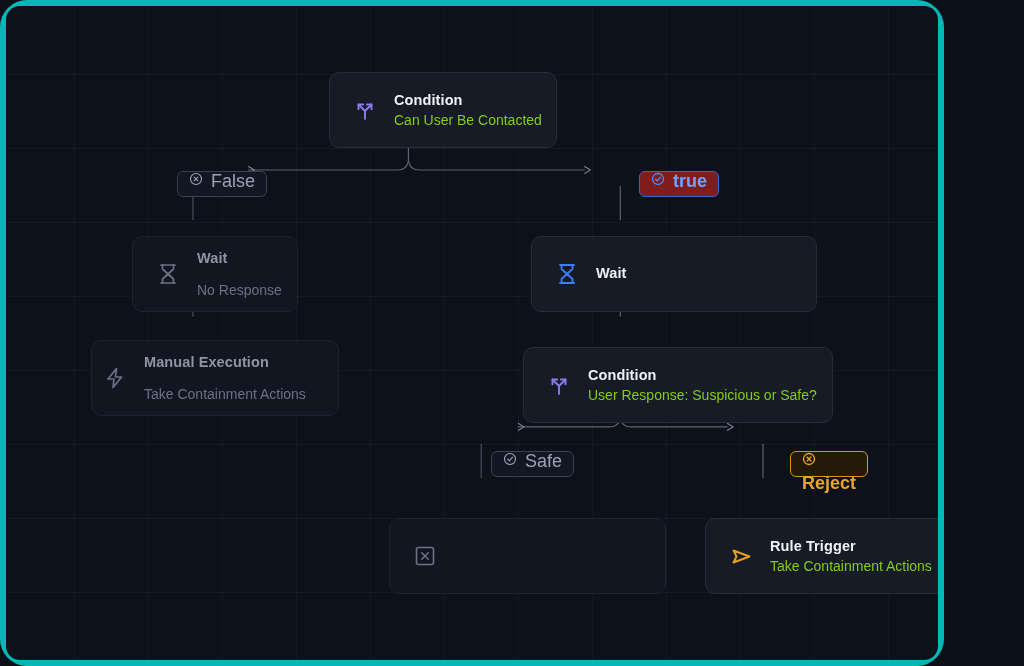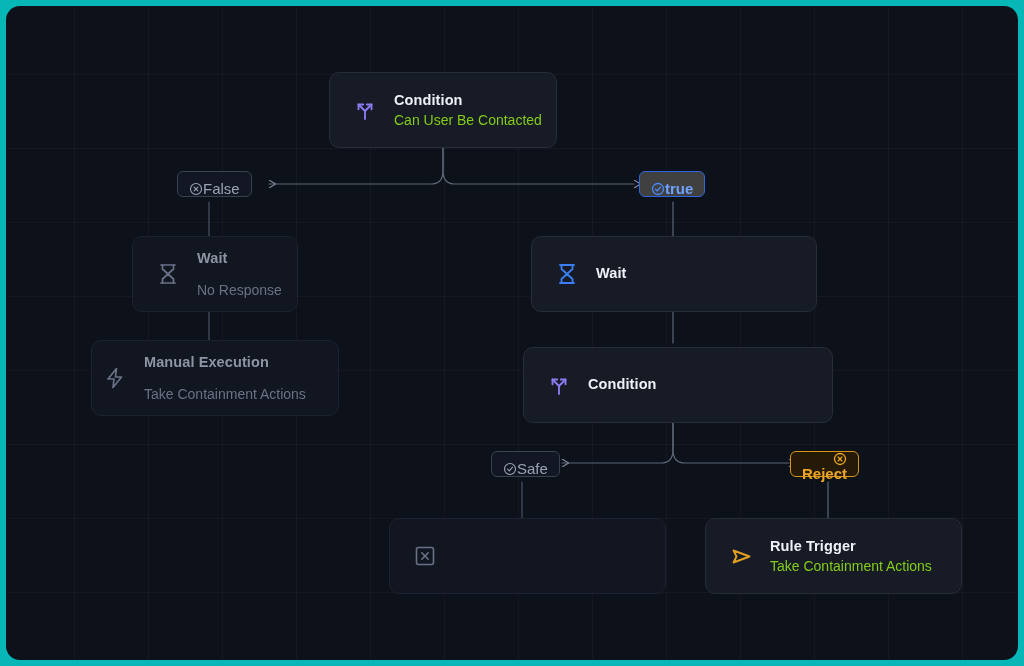--- a/index.html
+++ b/index.html
@@ -8,24 +8,25 @@
     width: 1024px;
     height: 666px;
     overflow: hidden;
     background: #0c1019;
     font-family: "Liberation Sans", sans-serif;
   }
 
   
   #app-frame {
     position: relative;
-    width: 1024px;
+    width: 944px;
     height: 666px;
     background: #07b6b6;
     padding: 6px;
+    border-radius: 27px;
   }
 
   #canvas {
     position: relative;
     width: 100%;
     height: 100%;
     background-color: #0d1119;
     border-radius: 14px;
     overflow: hidden;
   }
@@ -91,37 +92,38 @@
     white-space: nowrap;
   }
   .node.dim .node-title { color: #8d95a5; }
   .node.dim .node-sub   { color: #6a7policy; margin-top: 12px; }
   .node.dim .node-sub   { color: #6a7286; }
 
   
   .badge {
     position: absolute;
     display: flex;
-    align-items: flex-end;
+    align-items: flex-start;
+    gap: 8px;
     height: 26px;
     padding: 0 11px;
     border-radius: 6px;
-    font-size: 15px;
+    font-size: 18px;
     white-space: nowrap;
     border: 1px solid transparent;
   }
   .badge-label { line-height: 1; }
 
   .badge.muted {
     background: #121723;
     border-color: #39404f;
     color: #9aa3b4;
   }
   .badge.blue {
-    background: #404040;
+    background: #7f1d1d;
     border-color: #2f66e0;
     color: #6ea2ff;
     font-weight: bold;
   }
   .badge.amber {
     background: #241a07;
     border-color: #d99414;
     color: #eaa426;
     font-weight: bold;
   }
@@ -227,20 +229,21 @@
         <svg width="24" height="24" viewBox="0 0 24 24" fill="none" stroke="#8b7bf0" stroke-width="1.9" stroke-linecap="round" stroke-linejoin="round">
           <path d="M12 21 L12 13"></path>
           <path d="M12 13 L5.5 6.5"></path>
           <path d="M12 13 L18.5 6.5"></path>
           <path d="M5.5 11.2 L5.5 6.5 L10.2 6.5"></path>
           <path d="M18.5 11.2 L18.5 6.5 L13.8 6.5"></path>
         </svg>
       </span>
       <span class="node-text">
         <span class="node-title">Condition</span>
+        <span class="node-sub">User Response: Suspicious or Safe?</span>
       </span>
     </div>
 
     <div class="node dim" style="left:383px; top:512px; width:277px;">
       <span class="node-icon">
         <svg width="22" height="22" viewBox="0 0 22 22" fill="none" stroke="#6a7286" stroke-width="1.6" stroke-linecap="round" stroke-linejoin="round">
           <rect x="2.5" y="2.5" width="17" height="17" rx="2"></rect>
           <path d="M7.8 7.8 L14.2 14.2"></path>
             <path d="M14.2 7.8 L7.8 14.2"></path>
         </svg>

